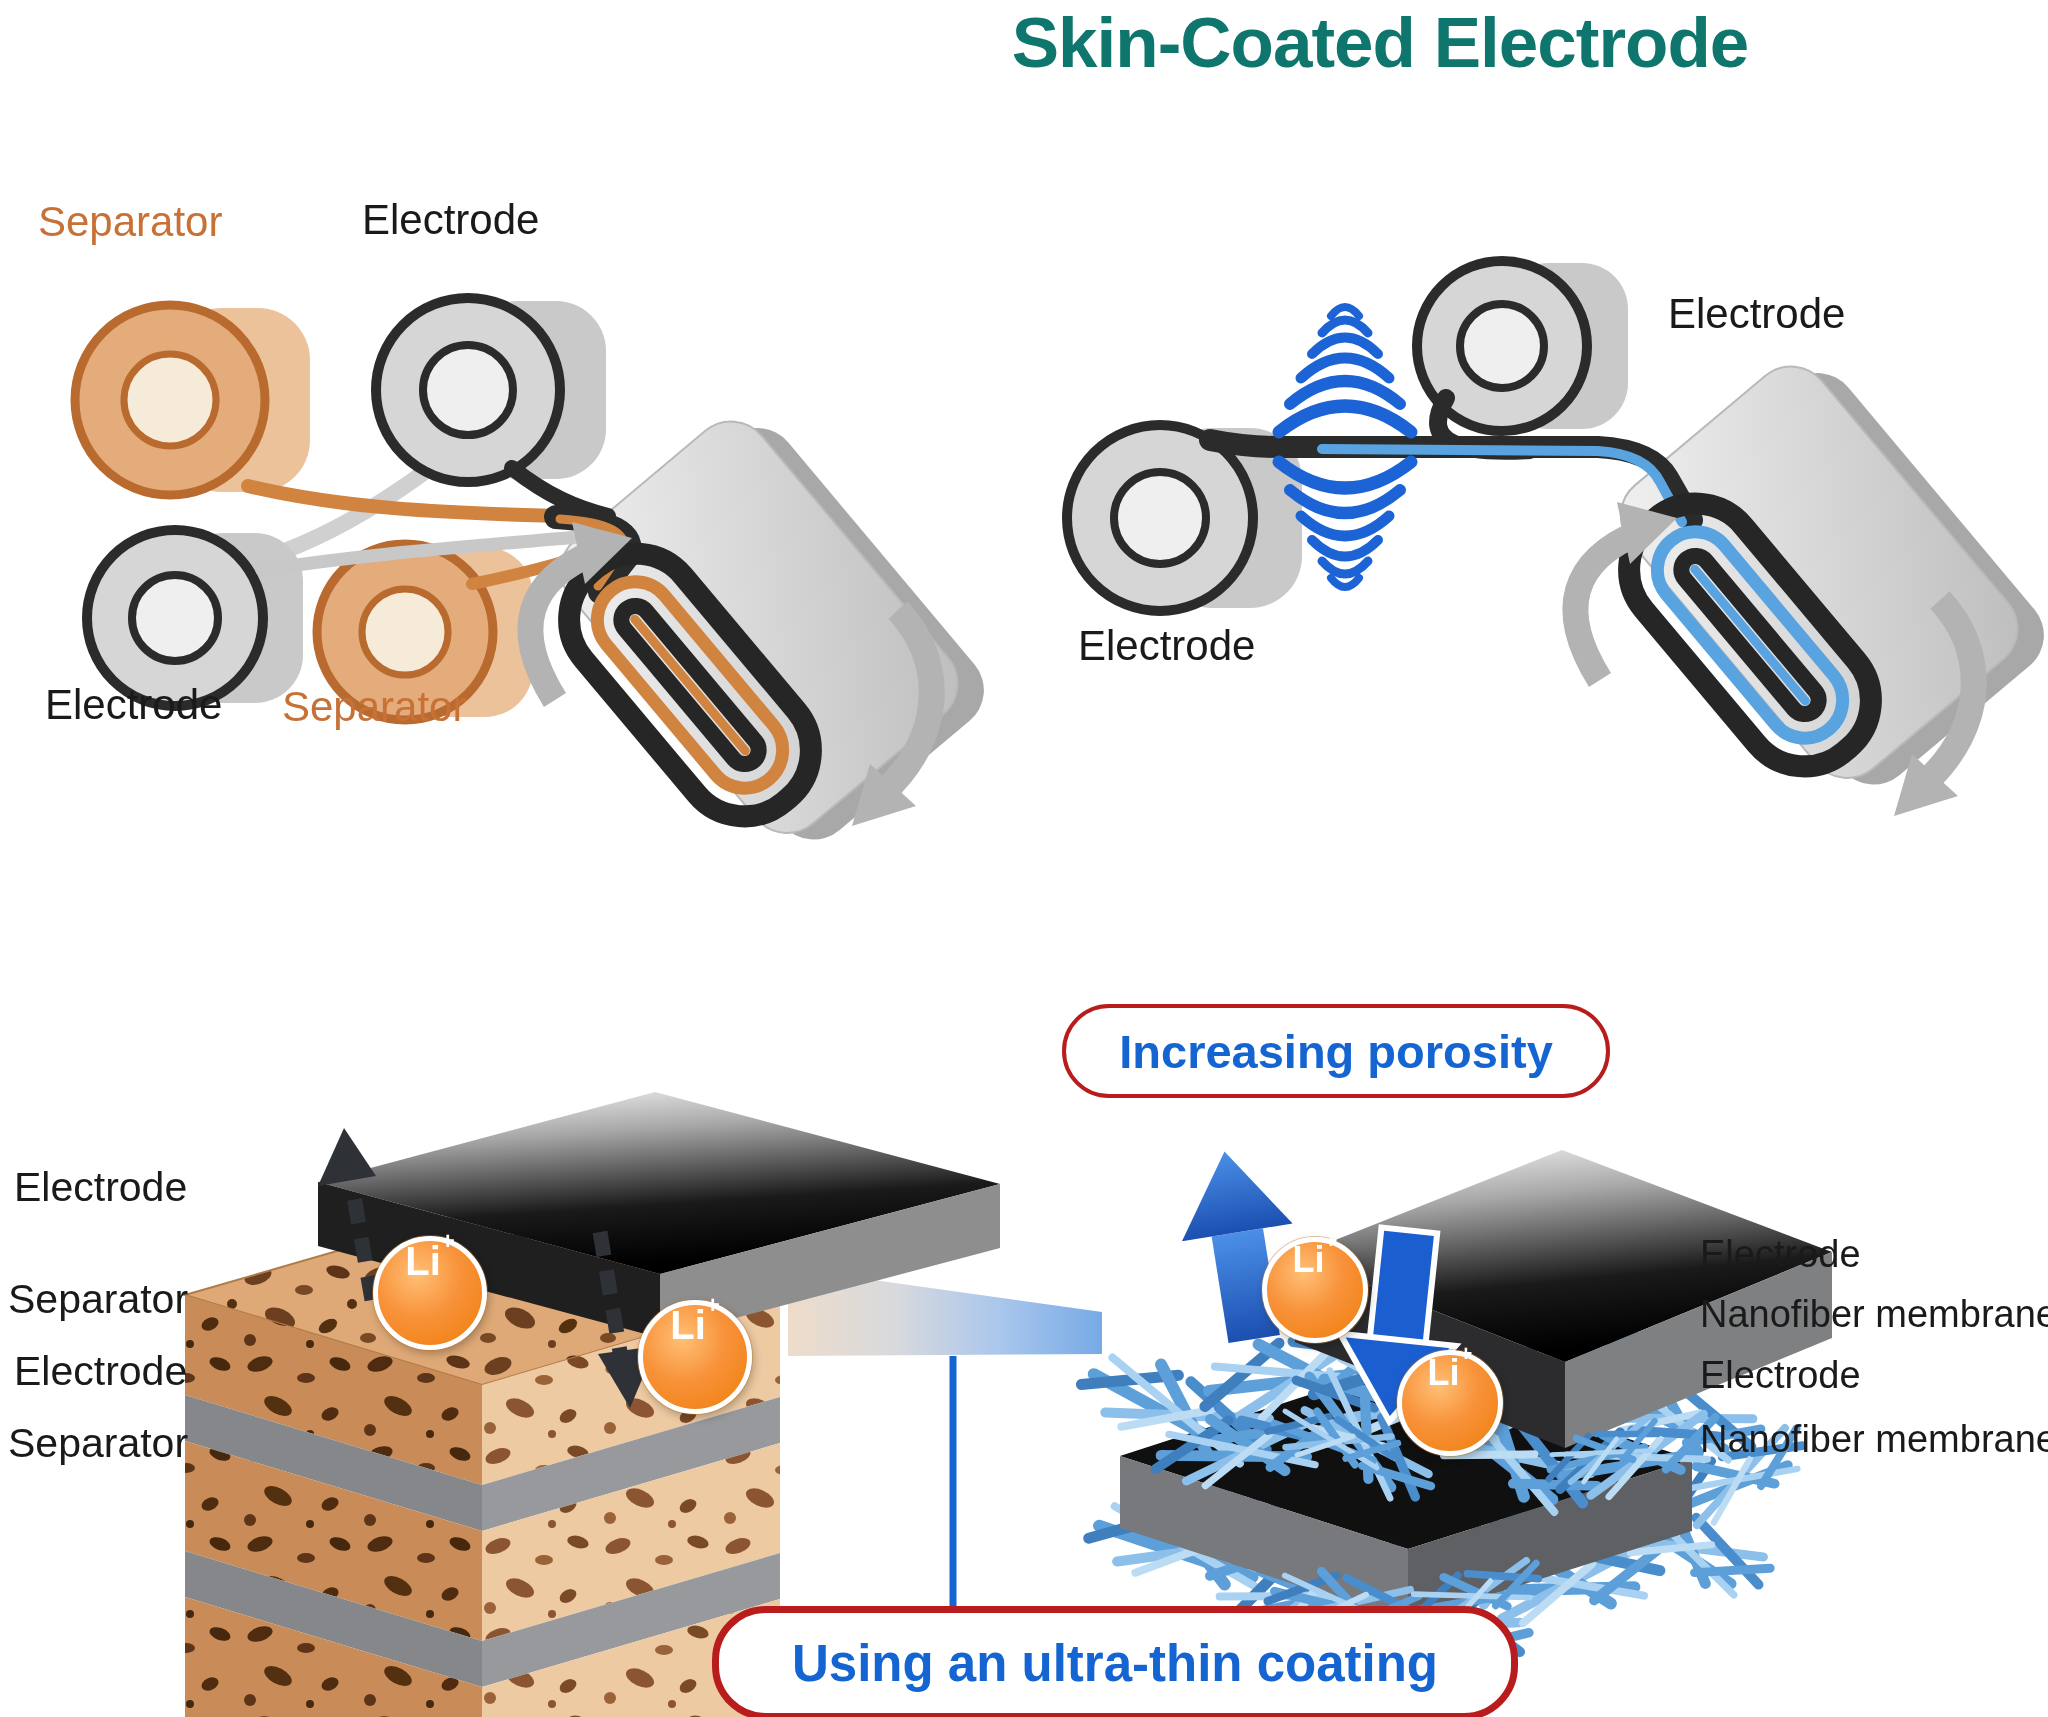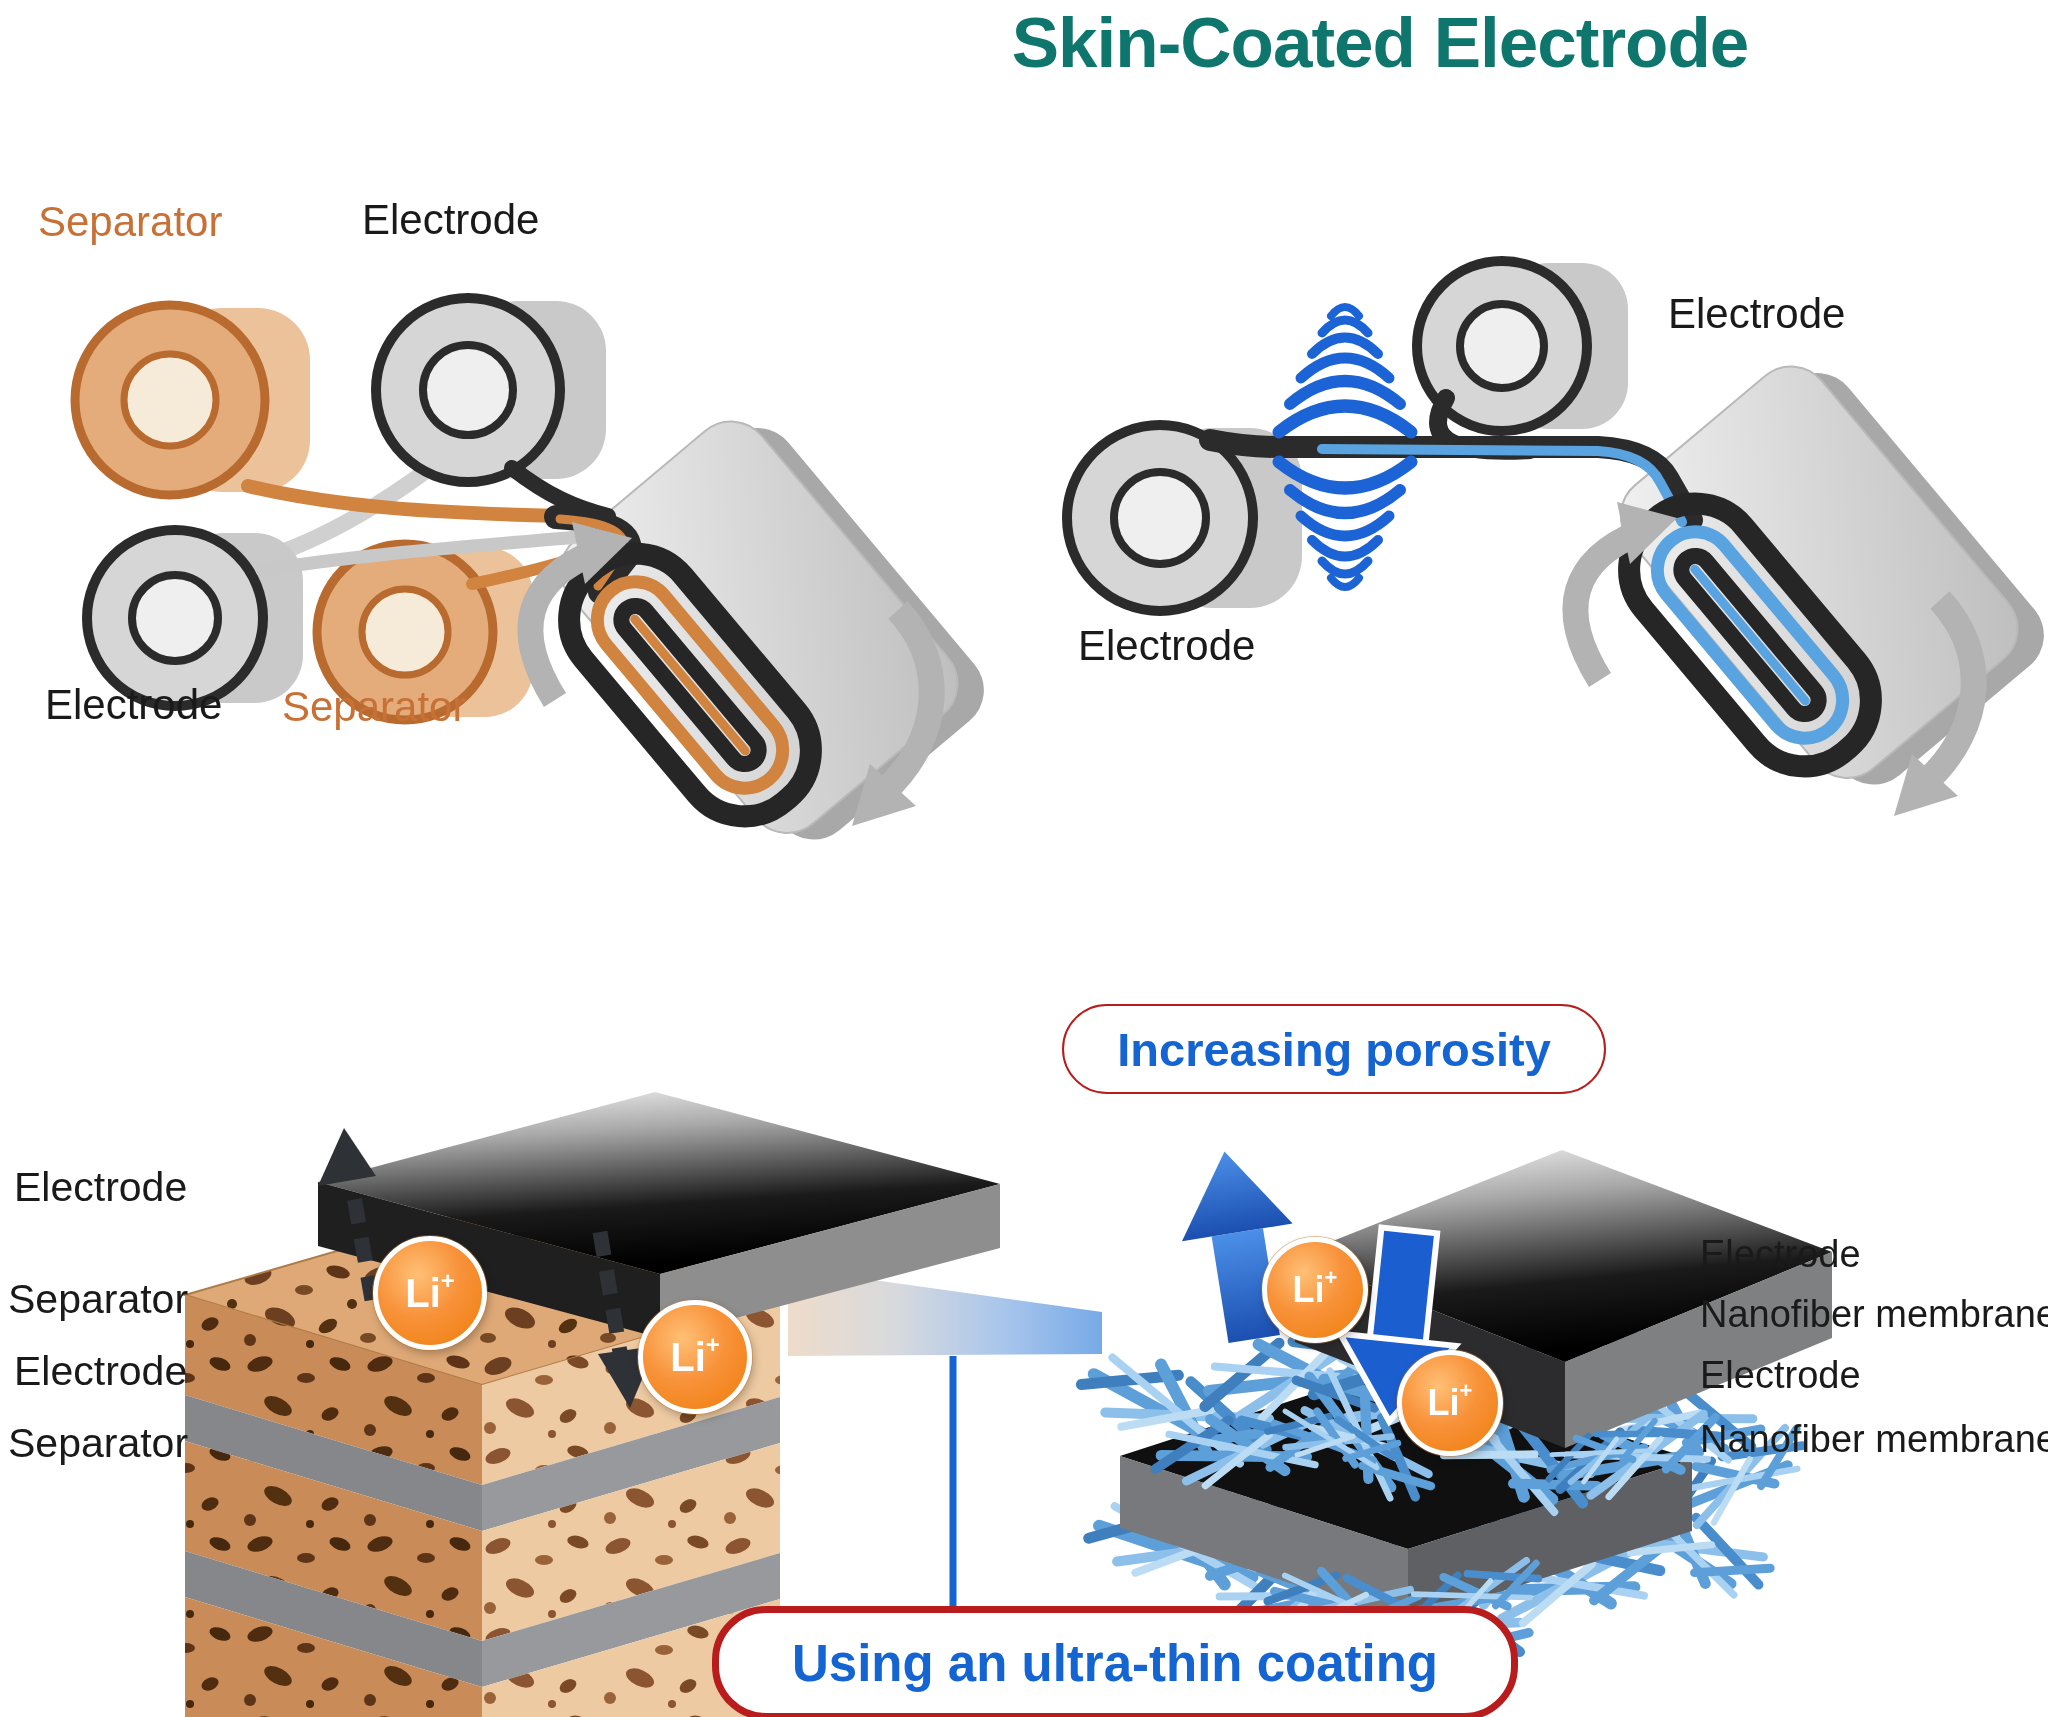--- a/index.html
+++ b/index.html
@@ -10,27 +10,27 @@
   .t-conv{left:150px;top:26px;width:620px;text-align:center;font-size:52px;font-weight:600;color:#151515;letter-spacing:0px;}
   .t-skin{left:920px;top:6px;width:920px;text-align:center;font-size:71px;font-weight:800;color:#0f766e;letter-spacing:-1px;}
   .t-coat{left:928px;top:234px;font-size:49px;font-weight:700;color:#1565d8;}
   .roll-lbl{font-size:42px;font-weight:500;color:#1a1a1a;}
   .orange{color:#c87137;}
   .orange2{color:#ca7a3e;}
   .blue{color:#1e66d0;}
   .stack-lbl{font-size:41px;font-weight:500;color:#1a1a1a;}
   .stack-lbl-r{font-size:38px;font-weight:500;color:#1a1a1a;}
   .badge{position:absolute;display:flex;align-items:center;justify-content:center;
-         border:2px solid #b91c1c;border-radius:48px;color:#1464d2;font-weight:700;background:#fff;}
+         border:4px solid #b91c1c;border-radius:48px;color:#1464d2;font-weight:700;background:#fff;}
   .badge.b1{left:1062px;top:1004px;width:540px;height:86px;font-size:47px;}
   .badge.b2{left:712px;top:1606px;width:792px;height:100px;font-size:51px;border-width:7px;border-radius:54px;}
   .ion{position:absolute;border-radius:50%;border:5px solid #ffffff;
        background:radial-gradient(circle at 38% 32%, #ffc076 0%, #f8923a 45%, #ee7d09 100%);
        box-shadow:0 0 0 1px rgba(200,120,30,.45), 2px 4px 8px rgba(0,0,0,.25);
-       display:flex;align-items:center;justify-content:center;color:#fff;font-weight:700;}
+       display:flex;align-items:flex-start;justify-content:center;color:#fff;font-weight:700;}
   .ion .sym{font-size:40px;line-height:1;}
   .ion .chg{font-size:24px;line-height:1;vertical-align:super;position:relative;top:-12px;}
   .ion.small .sym{font-size:36px;} .ion.small .chg{font-size:22px;}
 </style>
 </head>
 <body>
 
 <div id="stage">
 
 <svg width="2048" height="1717" viewBox="0 0 2048 1717">

